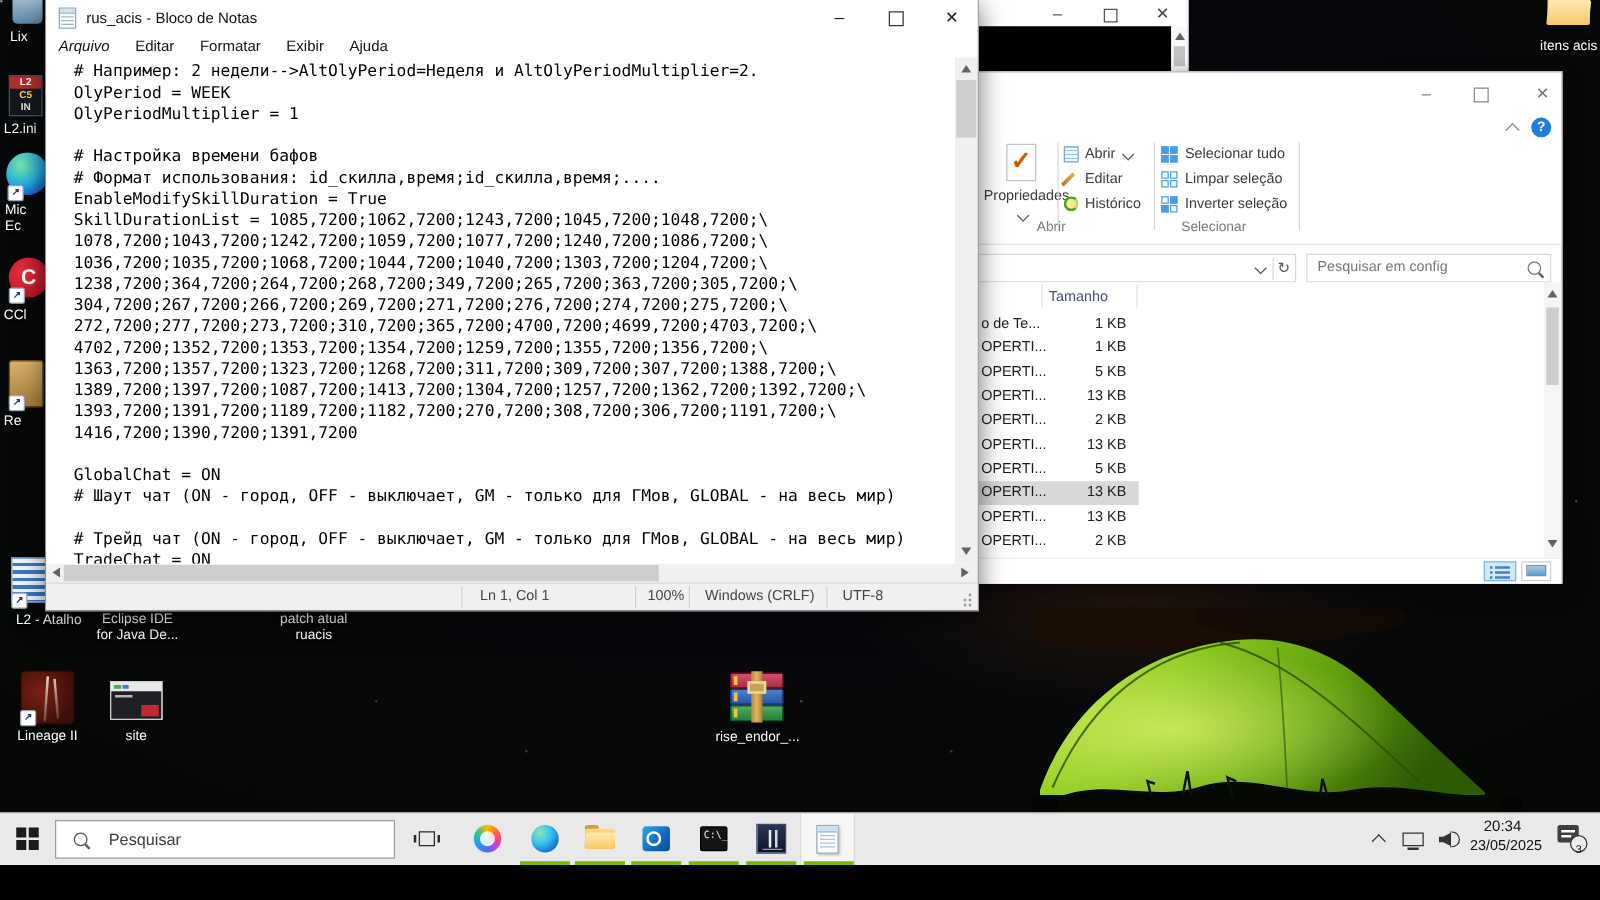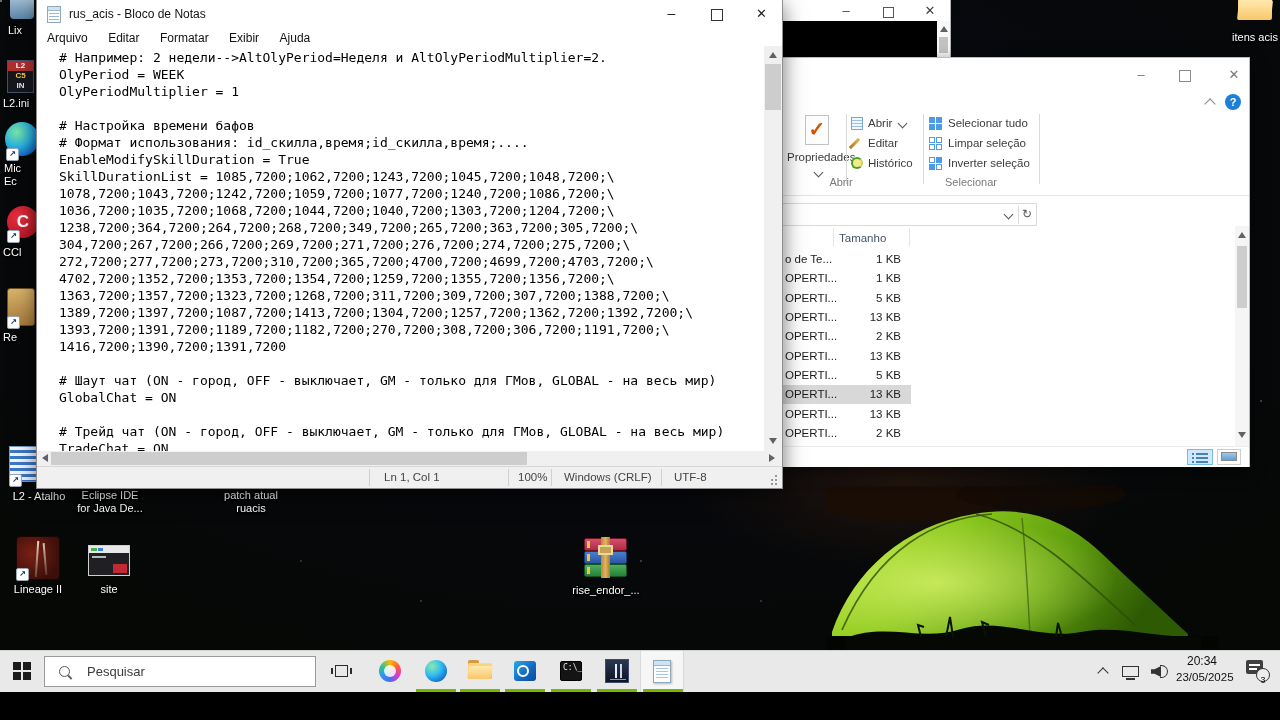--- a/index.html
+++ b/index.html
@@ -255,20 +255,24 @@
 
     <div class="abs" style="left:110px;top:66px;width:60px;text-align:center;font-size:11px;color:#7a7a7a;">Abrir</div>
     <div class="abs" style="left:238px;top:66px;width:64px;text-align:center;font-size:11px;color:#7a7a7a;">Selecionar</div>
   </div>
 
   <div class="abs" style="left:-2px;top:145px;width:338px;height:23px;border:1px solid #d9d9d9;box-sizing:border-box;background:#fff;">
     <div class="chev-down" style="left:305px;top:7px;"></div>
     <div class="vdiv" style="left:318px;top:2px;height:18px;"></div>
     <div class="abs" style="left:322px;top:3px;font-size:12px;color:#555;">↻</div>
   </div>
+  <div class="abs" style="left:344px;top:145px;width:196px;height:23px;border:1px solid #d9d9d9;box-sizing:border-box;background:#fff;">
+    <span class="abs" style="left:8px;top:4px;font-size:11.5px;color:#777;">Pesquisar em config</span>
+    <div class="magnify" style="left:176px;top:5px;border-color:#777;"></div>
+  </div>
 
   <div class="abs" style="left:0;top:168px;width:534px;height:220px;background:#fff;overflow:hidden;">
     <div class="abs" style="left:138px;top:6px;font-size:11.5px;color:#44546a;">Tamanho</div>
     <div class="vdiv" style="left:132px;top:2px;height:18px;background:#e4e4e4;"></div>
     <div class="vdiv" style="left:208px;top:2px;height:18px;background:#e4e4e4;"></div>
 
     <div class="file-row" style="top:24px;">
       <span class="file-type">o de Te...</span>
         <span class="file-size">1 KB</span>
       </div>
@@ -336,21 +340,21 @@
       <div style="margin:2px 1px 0;height:1px;background:#9db8cc;"></div>
       <div style="margin:2px 1px 0;height:1px;background:#9db8cc;"></div>
     </div>
     <span class="abs" style="left:32px;top:7px;font-size:12px;color:#111;">rus_acis - Bloco de Notas</span>
     <div class="cap-glyph" style="left:612px;top:7px;width:45px;font-size:14px;color:#222;">–</div>
     <div class="abs" style="left:674px;top:9px;width:10px;height:10px;border:1px solid #333;"></div>
     <div class="cap-glyph" style="left:702px;top:7px;width:45px;font-size:13px;color:#222;">✕</div>
   </div>
 
   <div class="abs" style="left:0;top:28px;width:745px;height:18px;background:#fff;">
-    <span class="np-menu-item" style="margin-left:2px;">Arquivo</span>
+    <span class="np-menu-item" style="margin-left:2px;font-style:italic;">Arquivo</span>
     <span class="np-menu-item">Editar</span>
     <span class="np-menu-item">Formatar</span>
     <span class="np-menu-item">Exibir</span>
     <span class="np-menu-item">Ajuda</span>
   </div>
 
   <div class="abs" style="left:0;top:46px;width:727px;height:405px;background:#fff;overflow:hidden;padding:3px 0 0 22px;box-sizing:border-box;">
     <div class="np-line"># Например: 2 недели--&gt;AltOlyPeriod=Неделя и AltOlyPeriodMultiplier=2.</div>
     <div class="np-line">OlyPeriod = WEEK</div>
     <div class="np-line">OlyPeriodMultiplier = 1</div>
@@ -363,22 +367,22 @@
     <div class="np-line">1036,7200;1035,7200;1068,7200;1044,7200;1040,7200;1303,7200;1204,7200;\</div>
     <div class="np-line">1238,7200;364,7200;264,7200;268,7200;349,7200;265,7200;363,7200;305,7200;\</div>
     <div class="np-line">304,7200;267,7200;266,7200;269,7200;271,7200;276,7200;274,7200;275,7200;\</div>
     <div class="np-line">272,7200;277,7200;273,7200;310,7200;365,7200;4700,7200;4699,7200;4703,7200;\</div>
     <div class="np-line">4702,7200;1352,7200;1353,7200;1354,7200;1259,7200;1355,7200;1356,7200;\</div>
     <div class="np-line">1363,7200;1357,7200;1323,7200;1268,7200;311,7200;309,7200;307,7200;1388,7200;\</div>
     <div class="np-line">1389,7200;1397,7200;1087,7200;1413,7200;1304,7200;1257,7200;1362,7200;1392,7200;\</div>
     <div class="np-line">1393,7200;1391,7200;1189,7200;1182,7200;270,7200;308,7200;306,7200;1191,7200;\</div>
     <div class="np-line">1416,7200;1390,7200;1391,7200</div>
     <div class="np-line"></div>
+    <div class="np-line">GlobalChat = ON</div>
     <div class="np-line"># Шаут чат (ON - город, OFF - выключает, GM - только для ГМов, GLOBAL - на весь мир)</div>
-    <div class="np-line">GlobalChat = ON</div>
     <div class="np-line"></div>
     <div class="np-line"># Трейд чат (ON - город, OFF - выключает, GM - только для ГМов, GLOBAL - на весь мир)</div>
     <div class="np-line">TradeChat = ON</div>
   </div>
 
   <div class="abs" style="left:727px;top:46px;width:18px;height:405px;background:#f0f0f0;">
     <div class="tri-up abs" style="left:5px;top:6px;"></div>
     <div class="abs" style="left:1px;top:18px;width:16px;height:46px;background:#cdcdcd;"></div>
     <div class="tri-down abs" style="left:5px;top:392px;"></div>
   </div>

